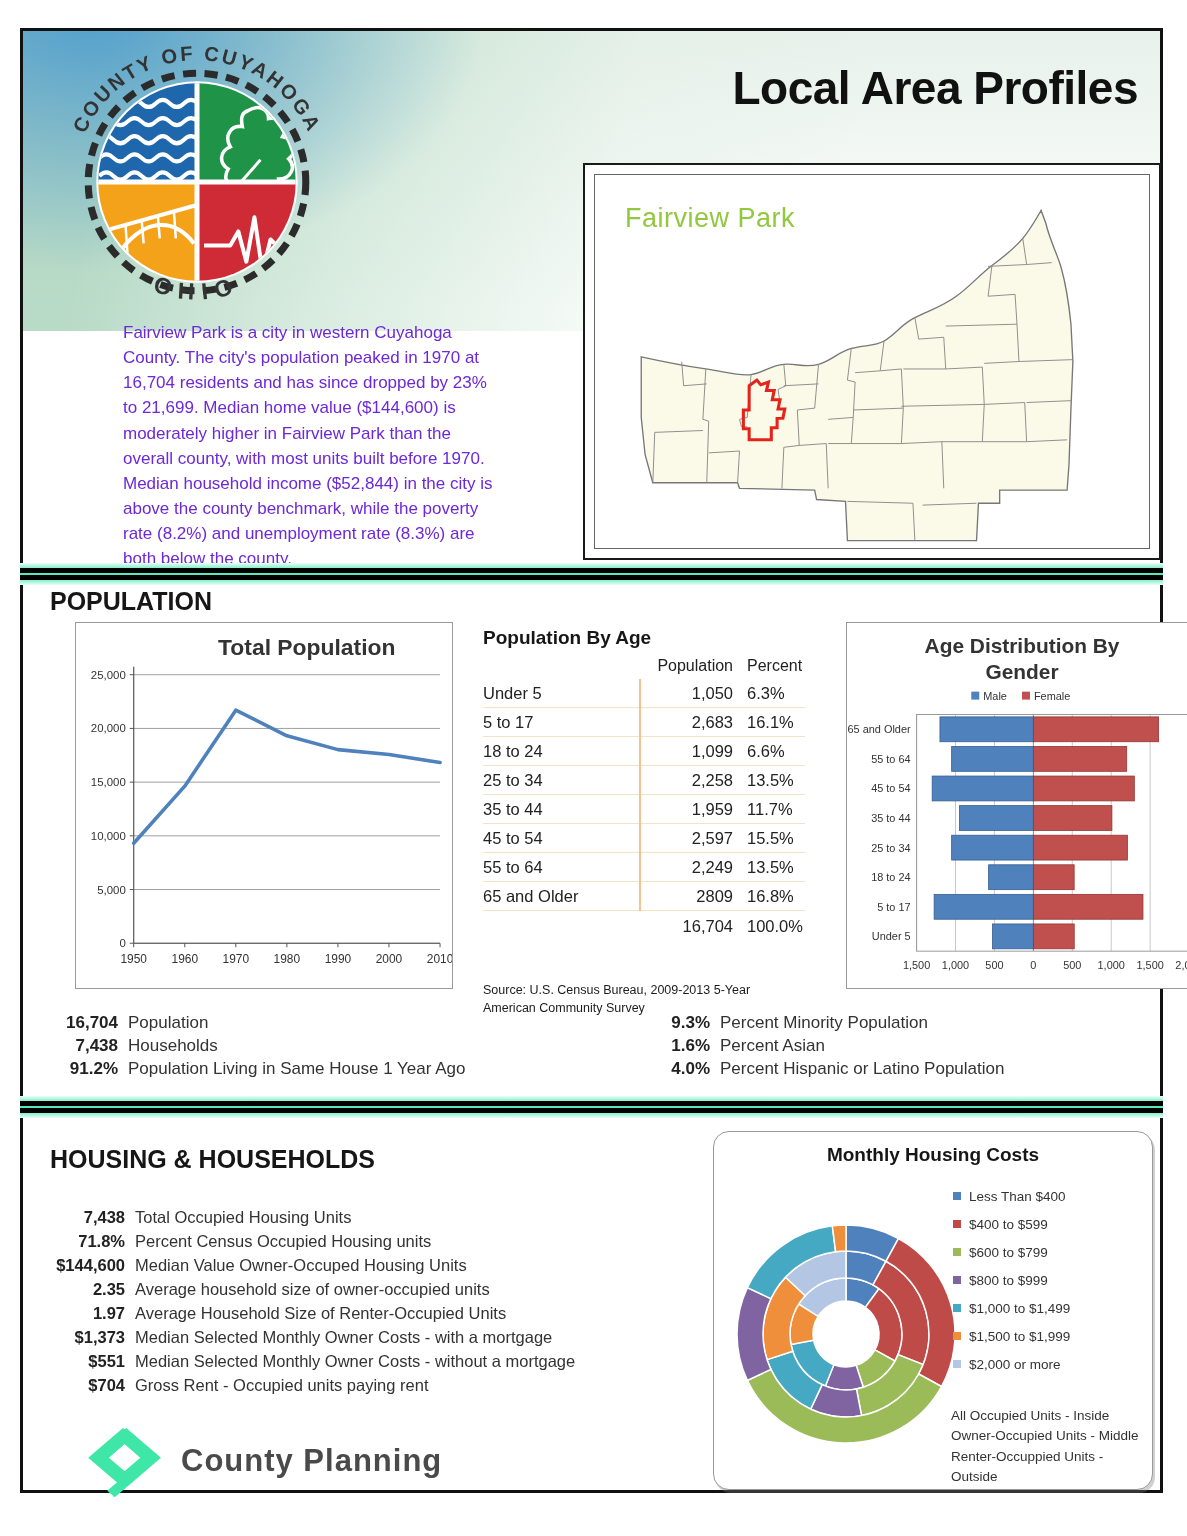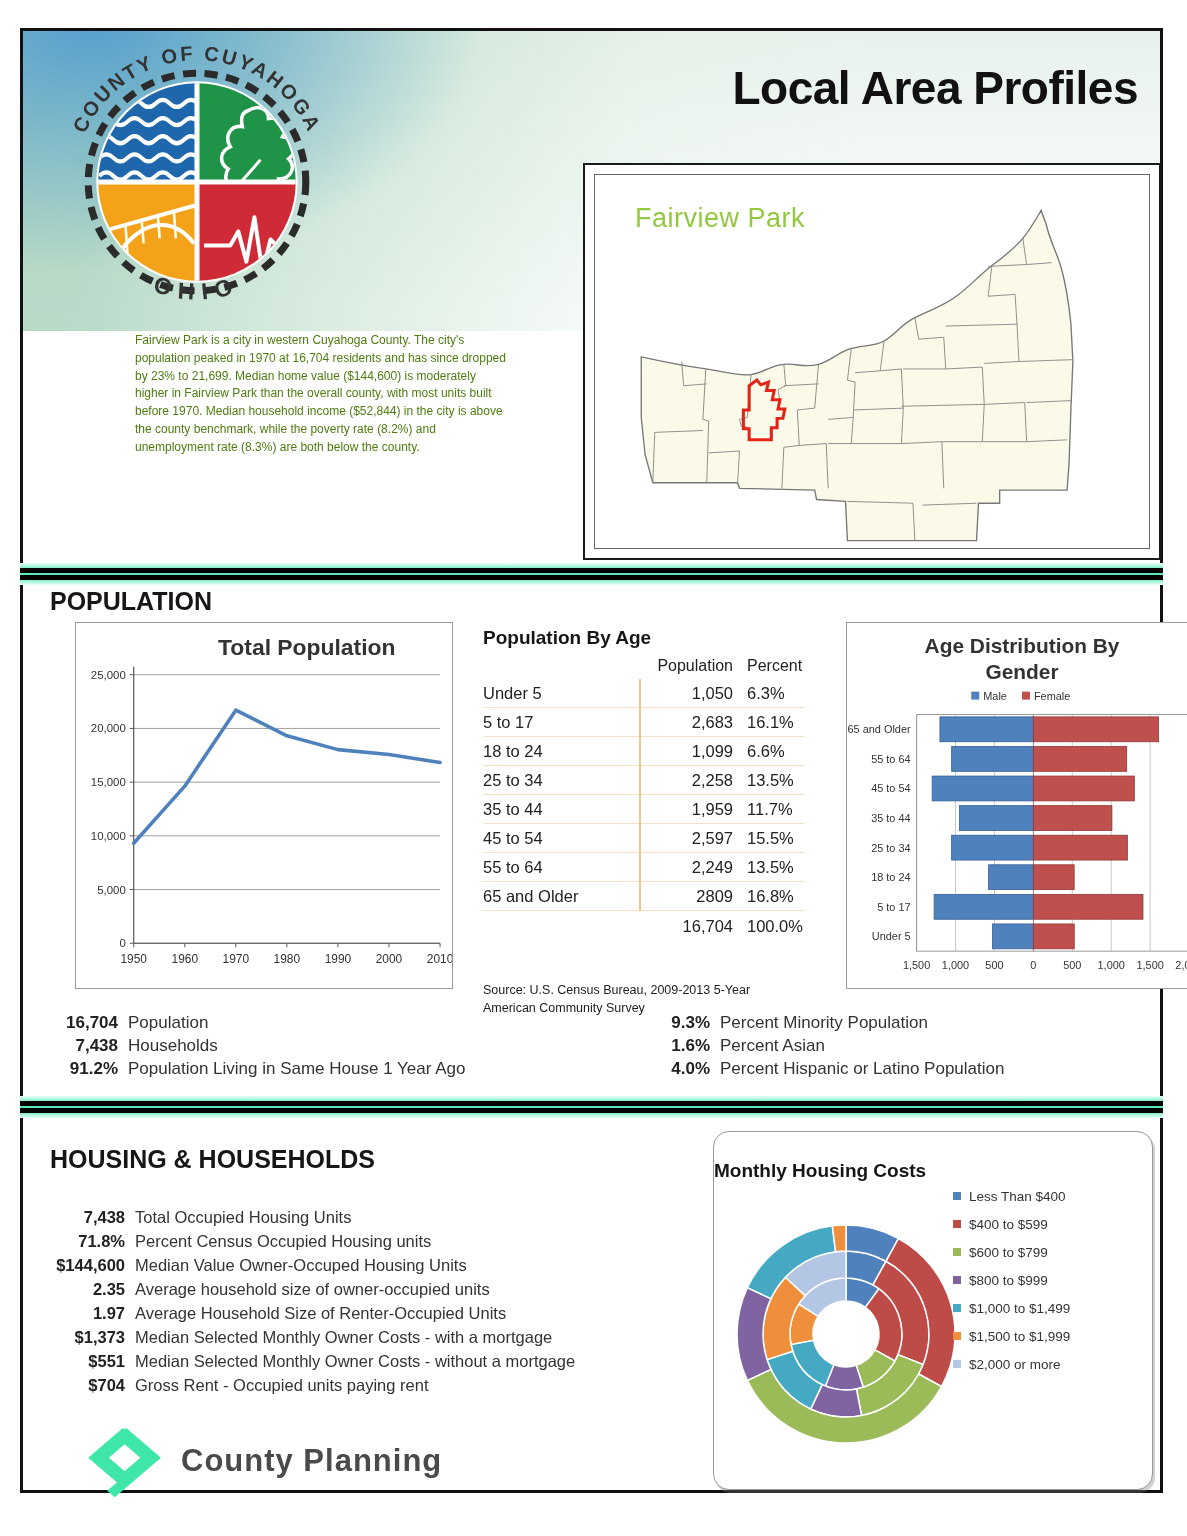--- a/index.html
+++ b/index.html
@@ -10,22 +10,22 @@
   .header-bg{position:absolute;left:0;top:0;right:0;height:300px;pointer-events:none;
     background:
       radial-gradient(ellipse 560px 360px at 6% -4%, rgba(74,154,208,0.9), rgba(74,154,208,0) 70%),
       linear-gradient(100deg, rgba(126,188,154,0.55) 8%, rgba(168,212,184,0.42) 30%, rgba(222,238,225,0.30) 52%, rgba(255,255,255,0) 72%),
       linear-gradient(to bottom, rgba(188,216,198,0.35) 0%, rgba(255,255,255,0) 92%);}
   .seal{position:absolute;left:38px;top:10px;width:272px;height:278px;}
   .title{position:absolute;right:22px;top:30px;margin:0;font-size:46px;font-weight:bold;color:#111;letter-spacing:-0.5px;}
   .map-panel{position:absolute;left:560px;top:132px;width:578px;height:397px;background:#fff;border:2px solid #1a1a1a;padding:9px;}
   .map-inner{position:relative;width:100%;height:100%;border:1px solid #666;background:#fff;}
   .map-inner svg{position:absolute;left:0;top:0;width:100%;height:100%;}
-  .map-label{position:absolute;left:40px;top:28px;font-size:27px;color:#92C83E;letter-spacing:0.5px;}
-  .intro{position:absolute;left:100px;top:289px;width:374px;margin:12px;font-size:12px;line-height:1.48;color:#4d7c0f;}
+  .map-label{position:absolute;left:30px;top:28px;font-size:27px;color:#92C83E;letter-spacing:0.5px;}
+  .intro{position:absolute;left:100px;top:289px;width:374px;margin:0;font-size:17px;line-height:1.48;color:#6d28d9;}
   .divider{position:absolute;left:-3px;right:-3px;height:22px;
     background:linear-gradient(to bottom,#eafff7 0%,#86f0cd 22%,#55e6ba 50%,#86f0cd 78%,#eafff7 100%);}
   .divider::before{content:"";position:absolute;left:0;right:0;top:5px;height:12px;
     background:linear-gradient(to bottom,#000 0 42%,#59e8bd 42% 56%,#000 56% 100%);}
   .d1{top:532px;} .d2{top:1065px;}
   .sec-h{position:absolute;margin:0;font-size:25px;font-weight:800;color:#161616;}
   .pop-h{left:27px;top:556px;} .hh-h{left:27px;top:1114px;}
   .panel{position:absolute;background:#fff;border:1.5px solid #9a9a9a;}
   .line-panel{left:52px;top:591px;width:378px;height:367px;}
   .pyr-panel{left:823px;top:591px;width:353px;height:367px;text-align:right;}
@@ -46,21 +46,21 @@
   .stat-row{display:flex;align-items:baseline;height:23px;font-size:17px;}
   .stat-val{font-weight:bold;text-align:right;}
   .stat-lab{margin-left:10px;color:#333;}
   .stats-pop-left{left:17px;top:982px;} .stats-pop-left .stat-val{width:78px;}
   .stats-pop-right{left:609px;top:982px;} .stats-pop-right .stat-val{width:78px;}
   .housing-stats{left:10px;top:1177px;}
   .housing-stats .stat-row{height:24px;font-size:16.5px;}
   .housing-stats .stat-val{width:92px;}
   .housing-panel{position:absolute;left:690px;top:1100px;width:440px;height:359px;background:#fff;
     border:1.5px solid #999;border-radius:16px;box-shadow:2px 3px 0 rgba(120,120,120,0.35);}
-  .housing-title{position:absolute;left:0;right:0;top:12px;text-align:left;font-size:19px;font-weight:bold;color:#161616;margin-top:16px;}
+  .housing-title{position:absolute;left:0;right:0;top:12px;text-align:center;font-size:19px;font-weight:bold;color:#161616;}
   .donut{position:absolute;left:18px;top:88px;width:228px;height:228px;}
   .donut-legend{position:absolute;left:239px;top:50px;}
   .dl-item{display:flex;align-items:center;height:28px;}
   .dl-sq{width:8px;height:8px;margin-right:8px;flex:0 0 auto;}
   .dl-txt{font-size:13.5px;color:#333;}
   .donut-note{position:absolute;left:237px;top:274px;font-size:13.5px;line-height:1.5;color:#333;}
   .cp{position:absolute;left:50px;top:1392px;display:flex;align-items:center;}
   .cp-glyph{width:90px;height:76px;}
   .cp-text{margin-left:18px;font-size:31px;font-weight:600;color:#4a4a4a;letter-spacing:1px;text-align:right;}
   svg text{fill:#333;}
@@ -439,20 +439,25 @@
           </div>
           <div class="dl-item">
             <span class="dl-sq" style="background: rgb(239, 143, 60);"></span>
             <span class="dl-txt">$1,500 to $1,999</span>
           </div>
           <div class="dl-item">
             <span class="dl-sq" style="background: rgb(179, 198, 227);"></span>
             <span class="dl-txt">$2,000 or more</span>
           </div>
         </div>
+      <div class="donut-note" id="donut-note">
+          <div class="">All Occupied Units - Inside</div>
+          <div class="">Owner-Occupied Units - Middle</div>
+          <div class="">Renter-Occuppied Units - Outside</div>
+        </div>
     </div>
 
     <div class="cp">
       <svg class="cp-glyph" viewBox="0 0 104 92">
         <path d="M58,6 L16,42 L58,78 L70,67 L41,42 L70,17 Z" fill="#3EE6A8"></path>
         <path d="M62,6 L104,42 L62,78 L50,67 L79,42 L50,17 Z" fill="#3EE6A8"></path>
         <path d="M62,78 L48,90 L39,82 L53,70 Z" fill="#3EE6A8"></path>
       </svg>
       <span class="cp-text">County Planning</span>
     </div>

